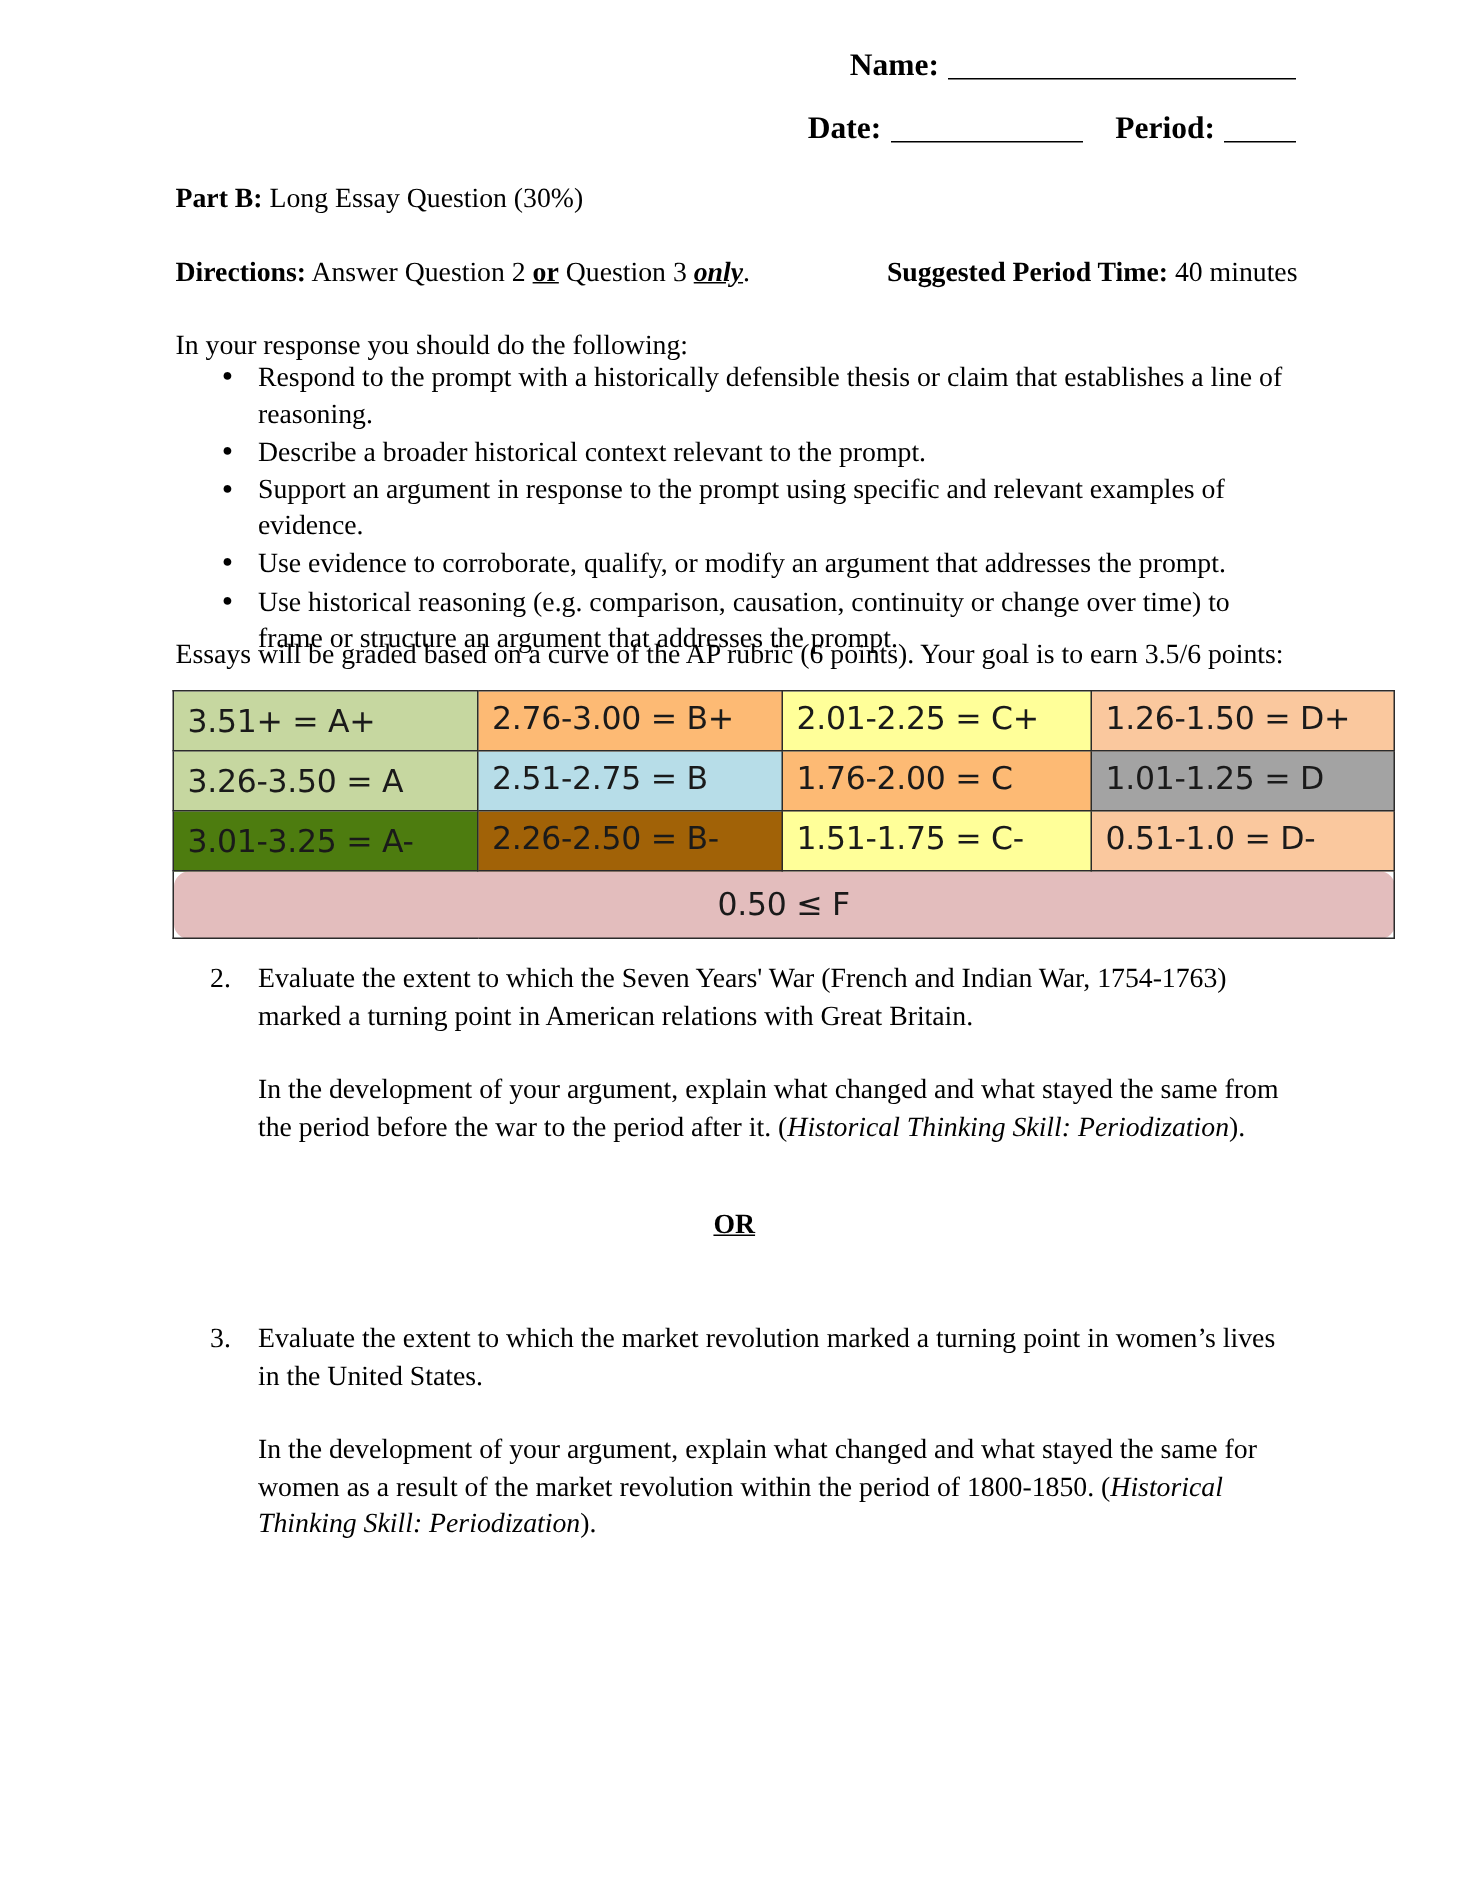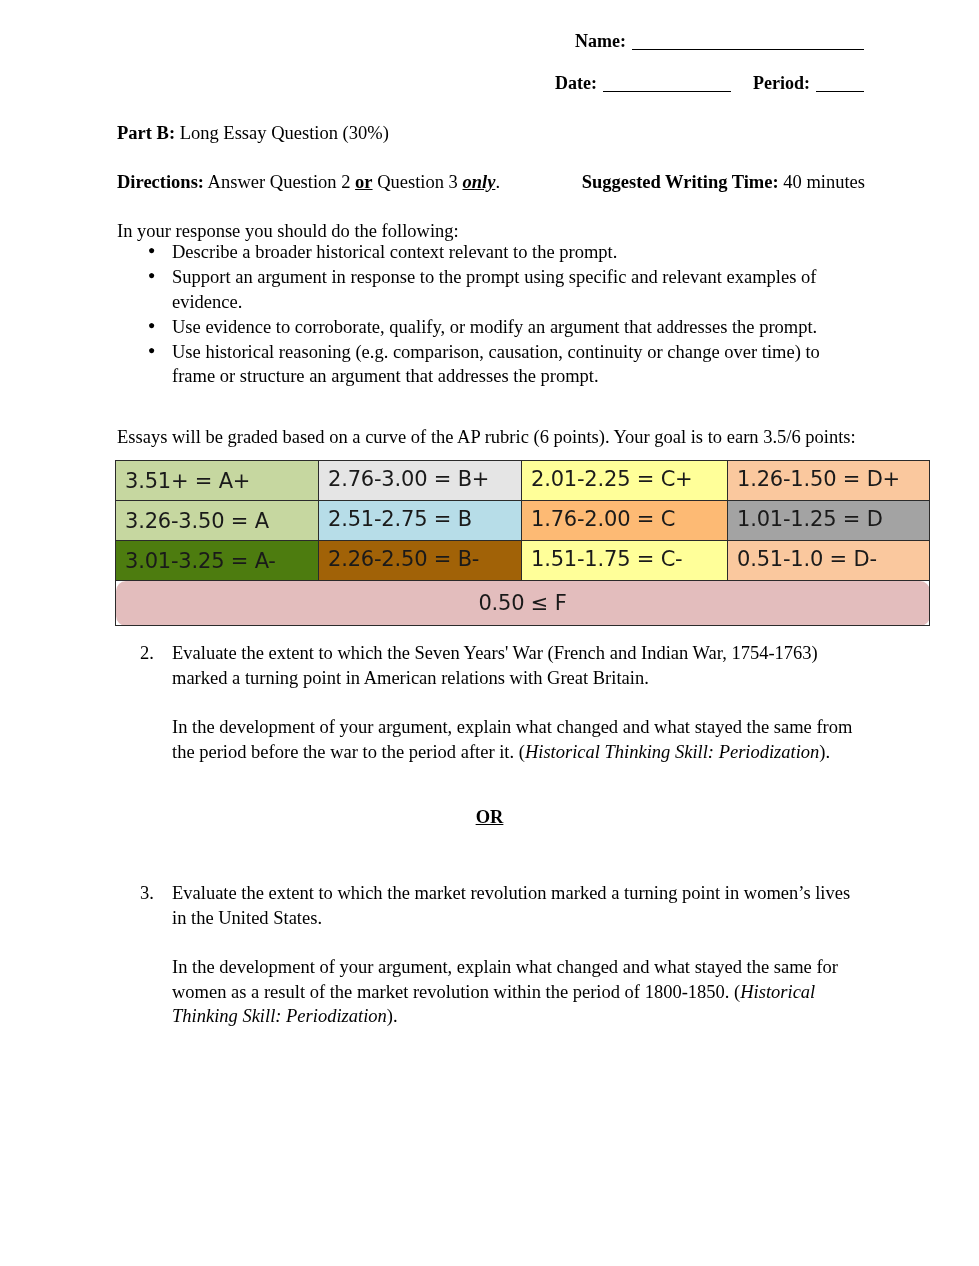--- a/index.html
+++ b/index.html
@@ -21,21 +21,21 @@
     width: 979px;
     height: 1266px;
     box-sizing: border-box;
   }
 
   
   .hdr {
     position: absolute;
     right: 115px;
     text-align: left;
-    font-size: 18px;
+    font-size: 21px;
     line-height: 1.1;
     white-space: nowrap;
   }
   .hdr-name { top: 32px; }
   .hdr-date { top: 74px; }
   .hdr b { font-weight: bold; }
   .rule {
     display: inline-block;
     border-bottom: 1.4px solid #000;
     vertical-align: -3px;
@@ -169,41 +169,42 @@
     <span>Long Essay Question (30%)</span>
   </div>
 
   <div class="blk dirline">
     <b>Directions:</b>
     <span>Answer Question 2</span>
     <span class="ul-b">or</span>
     <span>Question 3</span>
     <span class="ul-bi">only</span><span>.</span>
     <span class="dir-right">
-      <b>Suggested Writing Time:</b>
+      <b>Suggested Period Time:</b>
       <span>40 minutes</span>
     </span>
   </div>
 
   <div class="blk intro w-full">In your response you should do the following:</div>
 
   <ul class="bullets">
+    <li>Respond to the prompt with a historically defensible thesis or claim that establishes a line of reasoning.</li>
     <li>Describe a broader historical context relevant to the prompt.</li>
     <li>Support an argument in response to the prompt using specific and relevant examples of evidence.</li>
     <li>Use evidence to corroborate, qualify, or modify an argument that addresses the prompt.</li>
     <li>Use historical reasoning (e.g. comparison, causation, continuity or change over time) to frame or structure an argument that addresses the prompt.</li>
   </ul>
 
   <div class="blk curve-note w-full">Essays will be graded based on a curve of the AP rubric (6 points).  Your goal is to earn 3.5/6 points:</div>
 
   <table class="grade-table">
     <tbody>
       <tr>
         <td class="c1" style="background: rgb(198, 215, 160); border-color: rgb(43, 43, 43);">3.51+ = A+</td>
-        <td class="c2" style="background: #e5e5e5; border-color: rgb(43, 43, 43);">2.76-3.00 = B+</td>
+        <td class="c2" style="background: #fdba74; border-color: rgb(43, 43, 43);">2.76-3.00 = B+</td>
         <td class="c3" style="background: rgb(255, 255, 153); border-color: rgb(43, 43, 43);">2.01-2.25 = C+</td>
         <td class="c4" style="background: rgb(250, 200, 158); border-color: rgb(43, 43, 43);">1.26-1.50 = D+</td>
       </tr>
       <tr>
         <td class="c1" style="background: rgb(198, 215, 160); border-color: rgb(43, 43, 43);">3.26-3.50 = A</td>
         <td class="c2" style="background: rgb(183, 221, 232); border-color: rgb(43, 43, 43);">2.51-2.75 = B</td>
         <td class="c3" style="background: #fdba74; border-color: rgb(43, 43, 43);">1.76-2.00 = C</td>
         <td class="c4" style="background: #a3a3a3; border-color: rgb(43, 43, 43);">1.01-1.25 = D</td>
       </tr>
       <tr>

